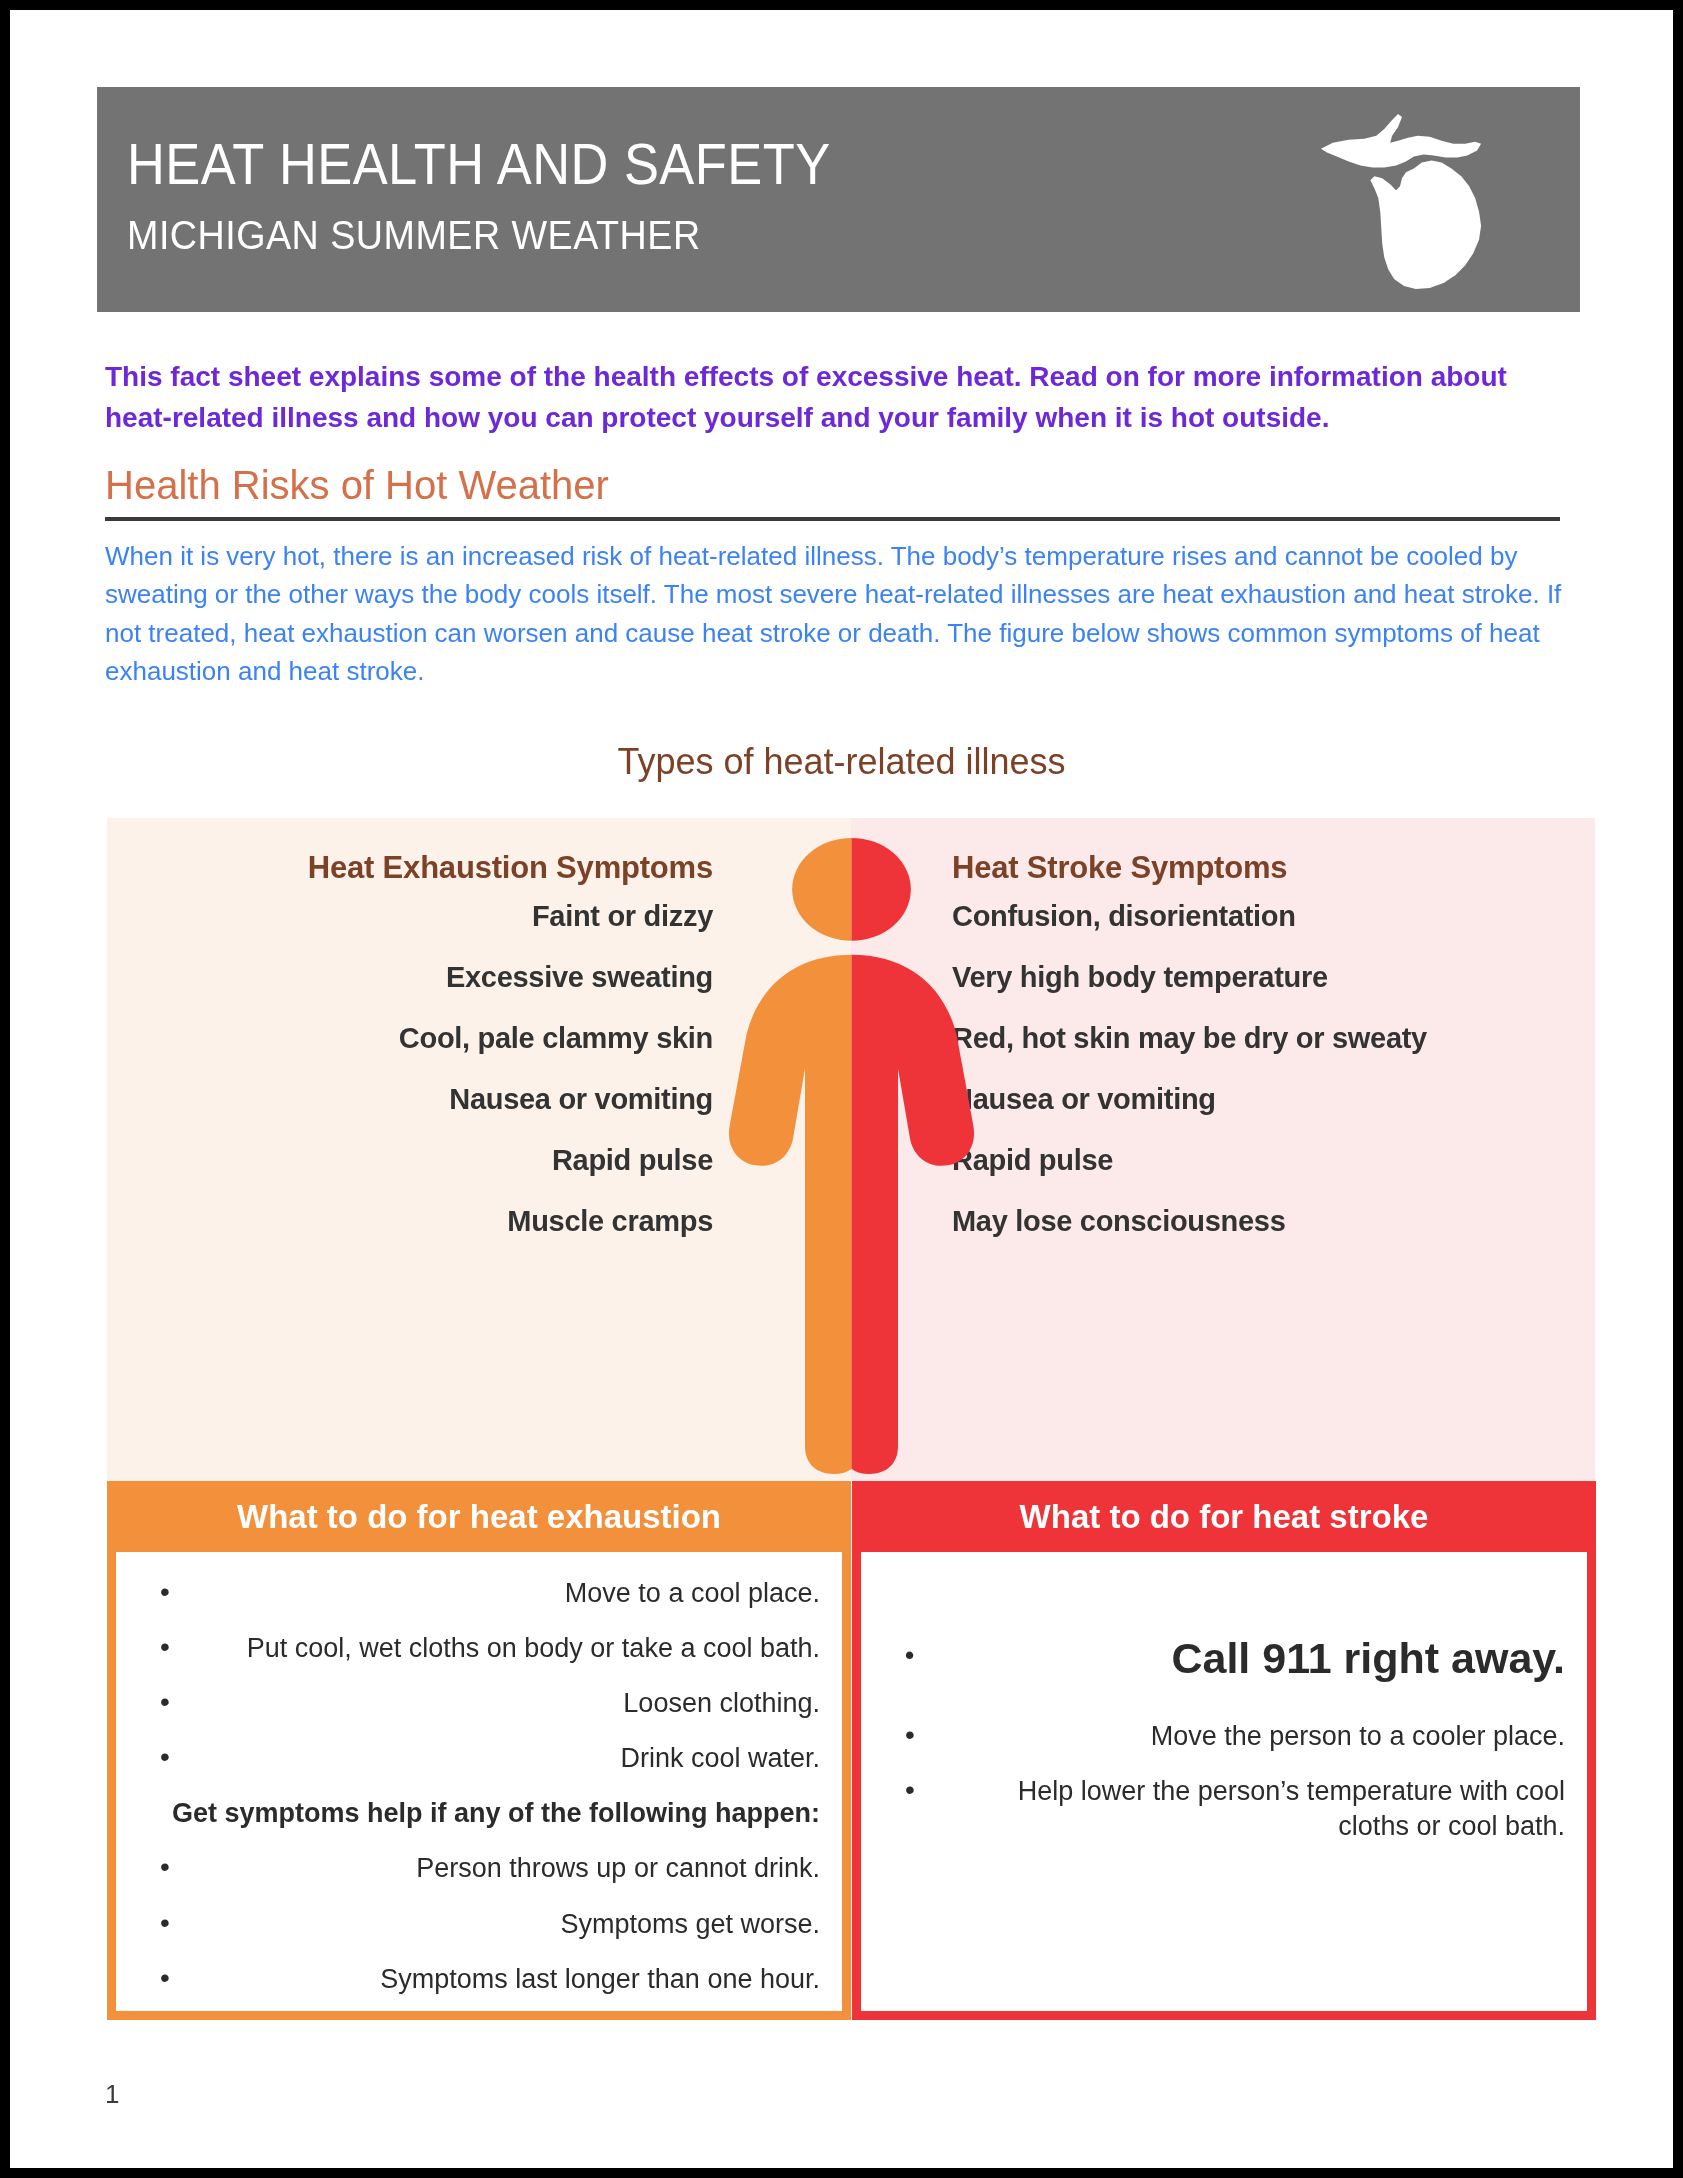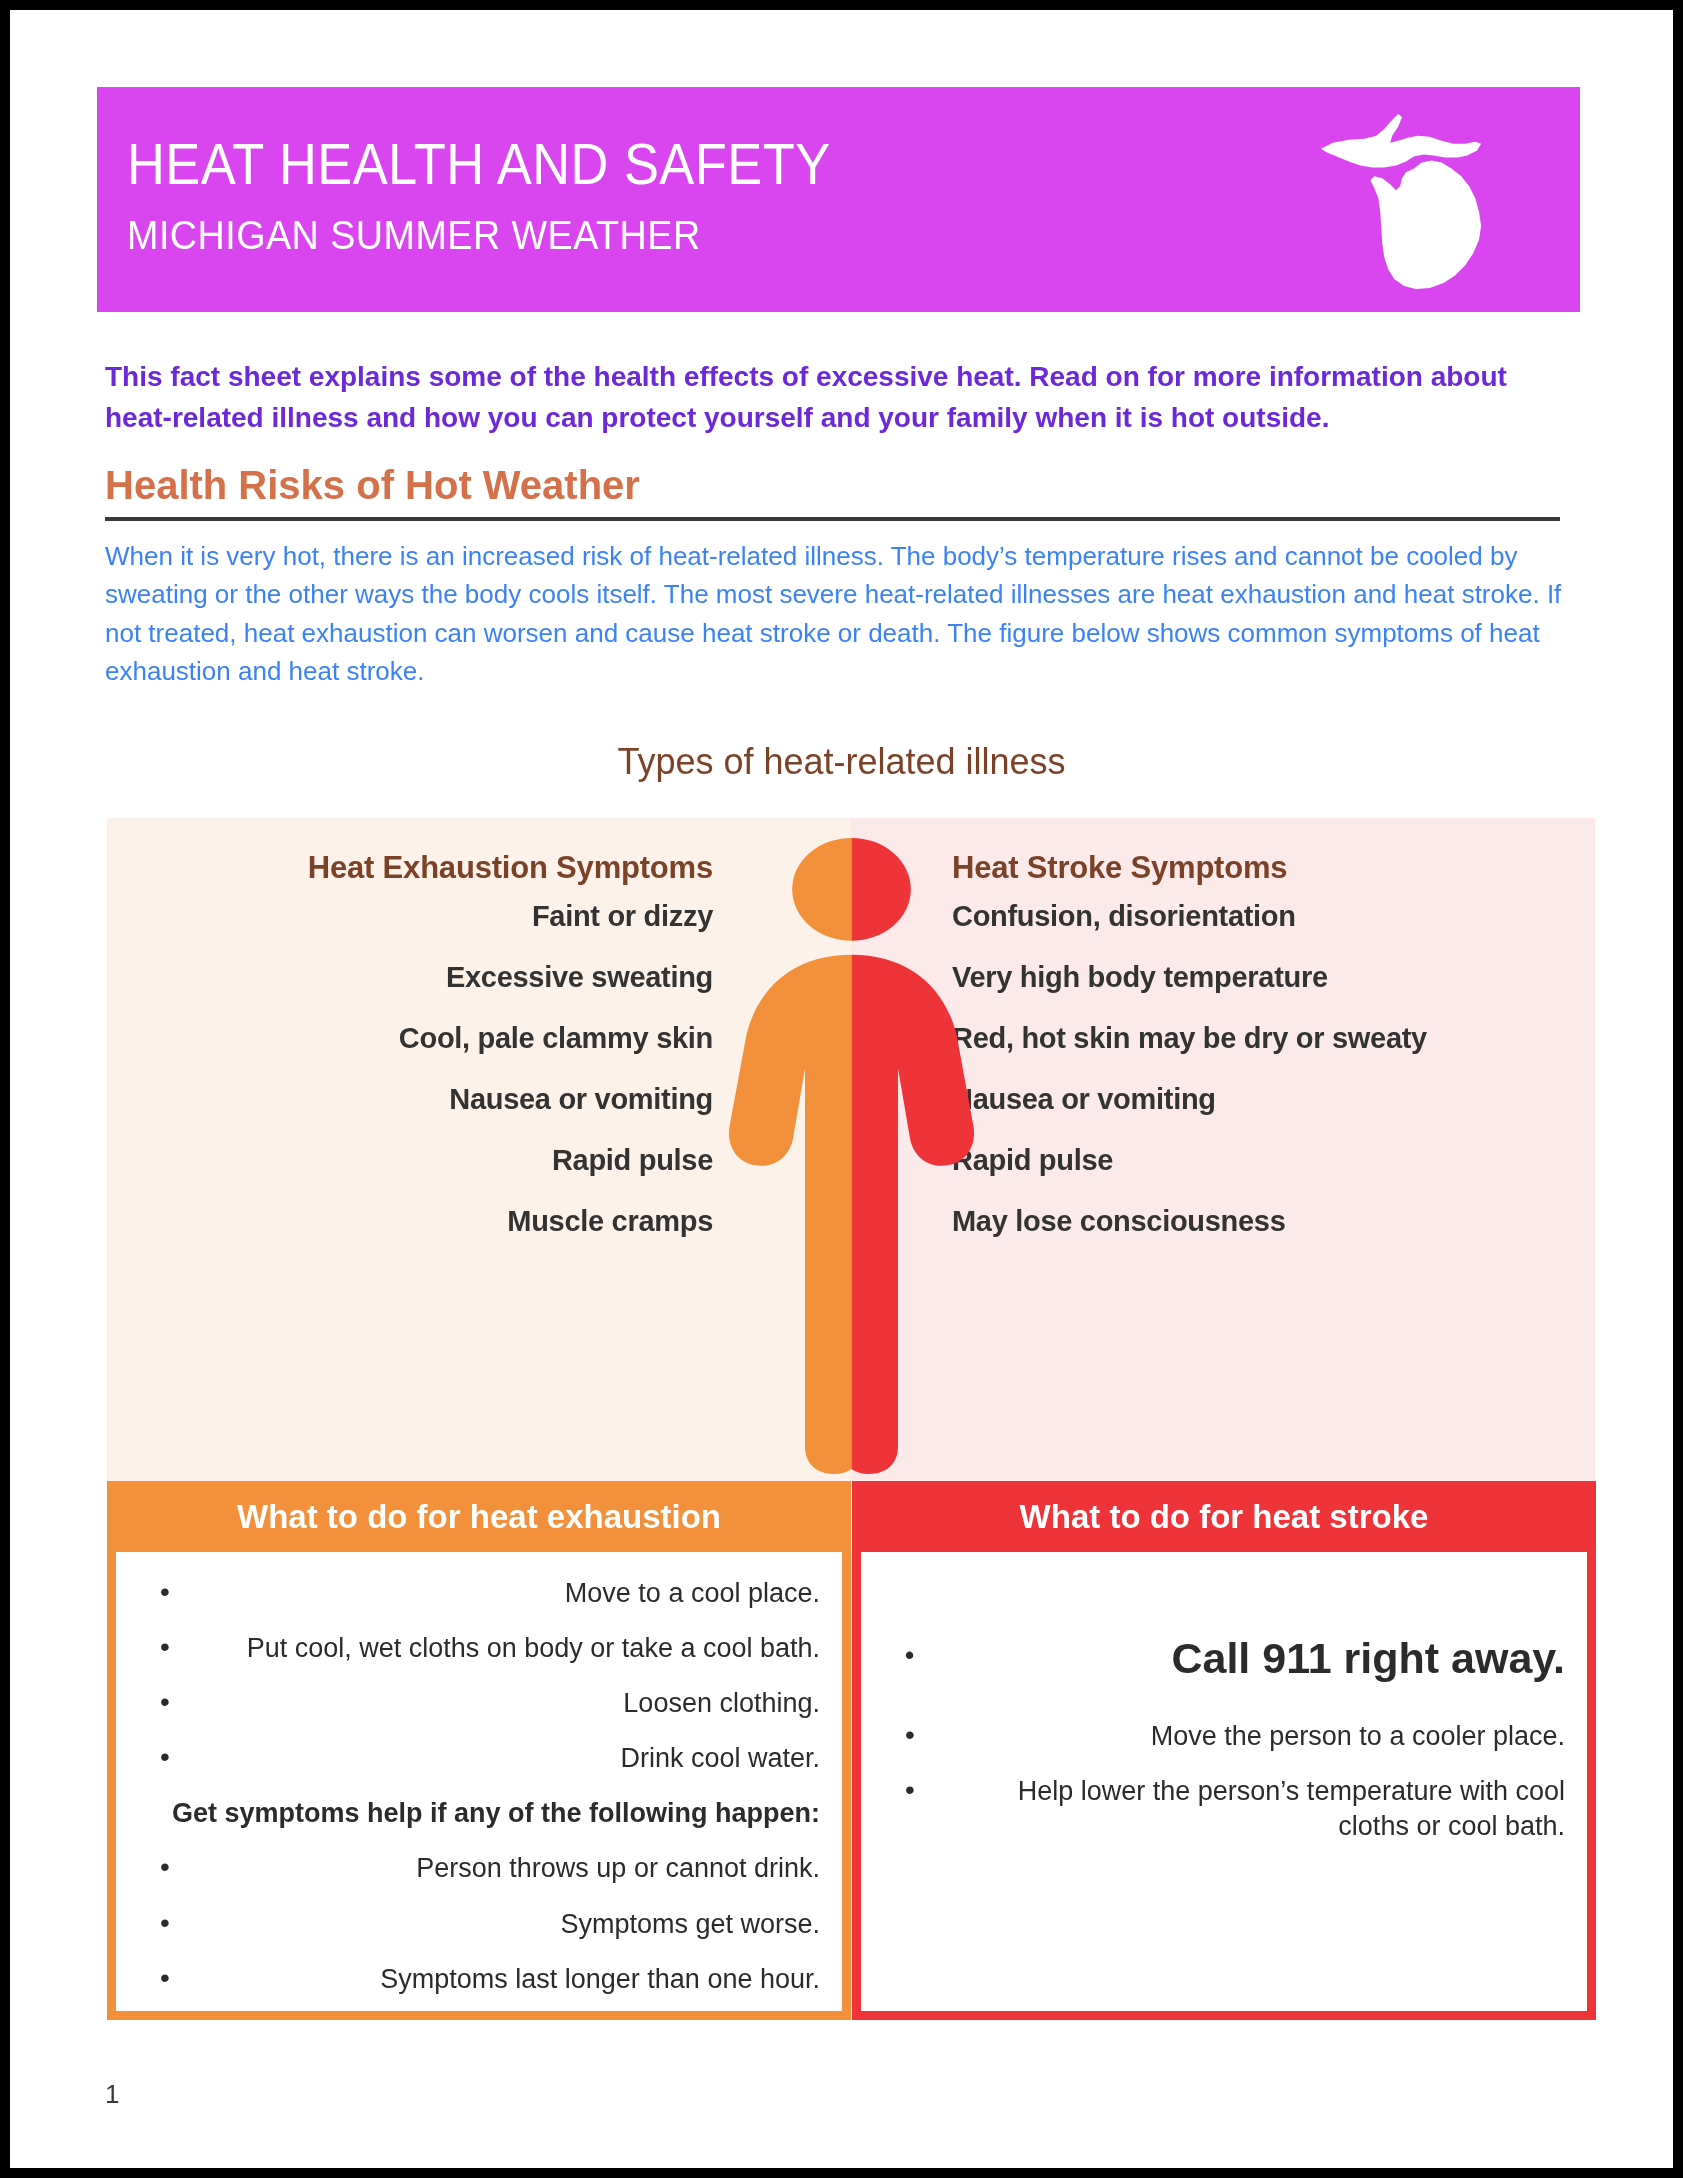--- a/index.html
+++ b/index.html
@@ -22,21 +22,21 @@
     overflow: hidden;
   }
 
   
   #header-banner {
     position: absolute;
     left: 87px;
     top: 77px;
     width: 1483px;
     height: 225px;
-    background: #d946ef;
+    background: #737373;
   }
   #header-title {
     position: absolute;
     left: 30px;
     top: 44px;
     font-size: 57px;
     font-weight: 400;
     letter-spacing: 0.5px;
     color: #ffffff;
     font-family: "Liberation Sans Narrow", "Liberation Sans", sans-serif;
@@ -78,21 +78,21 @@
     font-family: "Liberation Sans Narrow", "Liberation Sans", sans-serif;
   }
 
   
   #section-heading {
     position: absolute;
     left: 95px;
     top: 453px;
     width: 1455px;
     font-size: 40px;
-    font-weight: bold;
+    font-weight: normal;
     color: #d4714a;
     font-family: "Liberation Sans Narrow", "Liberation Sans", sans-serif;
     padding-bottom: 6px;
   }
   #section-rule {
     position: absolute;
     left: 95px;
     top: 507px;
     width: 1455px;
     height: 4px;

